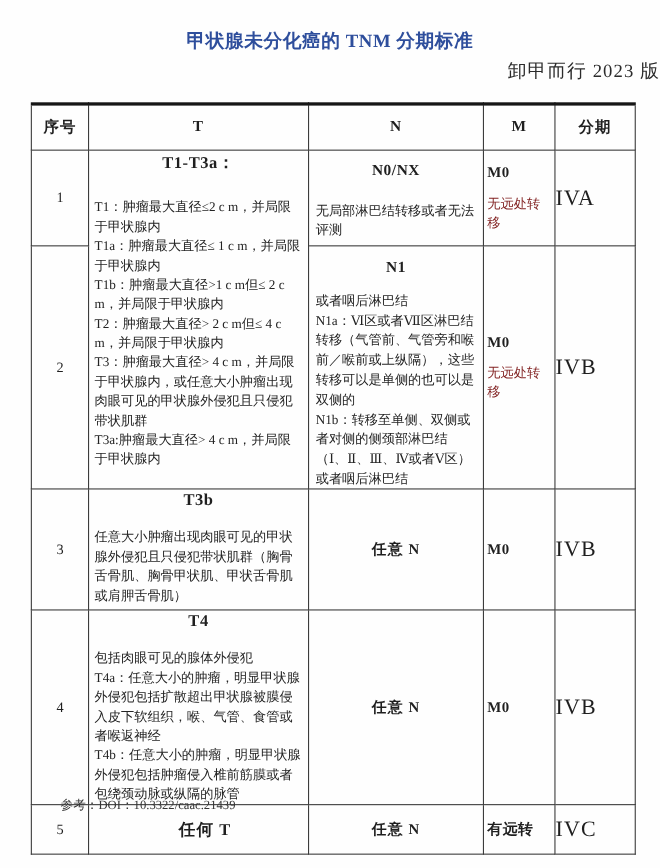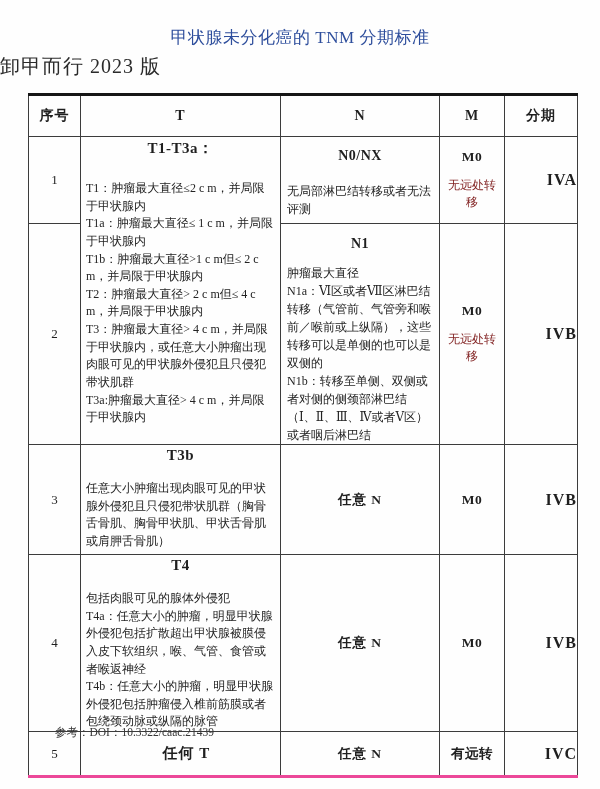--- a/index.html
+++ b/index.html
@@ -2,65 +2,65 @@
 <html><head>
 <meta charset="utf-8">
 <style>
   * { box-sizing: border-box; margin: 0; padding: 0; }
   html,body { background: #ffffff; }
   body { font-family: "Liberation Serif", "DejaVu Serif", serif; color: #1f1f1f; }
   .canvas { position: relative; width: 600px; height: 789px; background: #fefefe; overflow: hidden; }
 
   .title {
     position: absolute; top: 26px; left: 0; width: 100%;
-    text-align: center; font-size: 17px; font-weight: normal; color: #2e4e9c;
+    text-align: center; font-size: 17px; font-weight: bold; color: #2e4e9c;
     letter-spacing: 0.5px;
   }
   .subtitle {
     position: absolute; top: 53px; left: 0; width: 100%;
-    text-align: left; font-size: 20px; color: #2b2b2b; letter-spacing: 1px;
+    text-align: right; font-size: 17px; color: #2b2b2b; letter-spacing: 1px;
   }
 
   table.tnm {
     position: absolute; left: 28px; top: 93px;
     width: 549px; table-layout: fixed; border-collapse: collapse;
-    border-top: 3px solid #161616; border-bottom: 3px solid #ec4899;
+    border-top: 3px solid #161616; border-bottom: 1px solid #ec4899;
     background: #fefefe;
   }
   .tnm th, .tnm td { border: 1px solid #3c3c3c; vertical-align: middle; }
 
   .tnm thead tr { height: 42px; }
   .tnm th { font-size: 14px; font-weight: bold; text-align: center; letter-spacing: 1px; }
 
   tr.r1 { height: 87px; }
   tr.r2 { height: 208px; }
   tr.r3 { height: 110px; }
   tr.r4 { height: 160px; }
   tr.r5 { height: 45px; }
 
   td.no { text-align: center; font-size: 13px; }
-  td.stage { text-align: right; font-size: 16px; font-weight: bold; letter-spacing: 1px; }
+  td.stage { text-align: left; font-size: 20px; font-weight: normal; letter-spacing: 1px; }
 
   td.tcell, td.ncell { vertical-align: top; padding: 0 5px; }
   td.ncell { padding: 0 6px; }
 
   .cell-heading {
     text-align: center; font-weight: bold; font-size: 15px;
     margin-top: 2px; margin-bottom: 16px; letter-spacing: 0.5px;
   }
   .cell-heading.n-head { font-size: 14px; margin-top: 11px; margin-bottom: 18px; }
   .cell-heading.n1-head { margin-top: 12px; margin-bottom: 12px; }
   .cell-heading.t-merged-head { margin-bottom: 22px; }
 
   p.body-line {
     font-size: 12px; line-height: 1.47; text-align: left; color: #232323;
   }
   td.ncell p.body-line { line-height: 1.5; }
 
-  td.mcell { text-align: center; padding: 2px 3px; }
+  td.mcell { padding: 2px 3px; }
   .kw { font-size: 13.5px; font-weight: bold; letter-spacing: 0.5px; }
   .m-sub { font-size: 12px; line-height: 1.45; margin-top: 12px; color: #7f1d1d; }
   td.anyn { text-align: center; font-size: 13.5px; font-weight: bold; letter-spacing: 1px; font-family: Liberation Serif, serif; }
   td.anyt { text-align: center; font-size: 15px; font-weight: bold; letter-spacing: 1px; padding-left: 12px; }
 
   .footer { position: absolute; left: 55px; top: 723px; }
   .footer-line { font-size: 11.5px; line-height: 1.7; color: #353535; white-space: pre; }
 
   .watermark {
     position: absolute; right: 10px; top: 790px;
@@ -115,21 +115,21 @@
           <div class="kw">M0</div>
           <div class="m-sub">无远处转移</div>
         </td>
         <td class="stage">IVA</td>
       </tr>
 
       <tr class="r2">
         <td class="no">2</td>
         <td class="ncell">
           <div class="cell-heading n-head n1-head">N1</div>
-          <p class="body-line">肿瘤最大直径</p>
+          <p class="body-line">或者咽后淋巴结</p>
           <p class="body-line">N1a：Ⅵ区或者Ⅶ区淋巴结转移（气管前、气管旁和喉前／喉前或上纵隔），这些转移可以是单侧的也可以是双侧的</p>
           <p class="body-line">N1b：转移至单侧、双侧或者对侧的侧颈部淋巴结（Ⅰ、Ⅱ、Ⅲ、Ⅳ或者Ⅴ区）或者咽后淋巴结</p>
         </td>
         <td class="mcell">
           <div class="kw">M0</div>
           <div class="m-sub">无远处转移</div>
         </td>
         <td class="stage">IVB</td>
       </tr>
 

